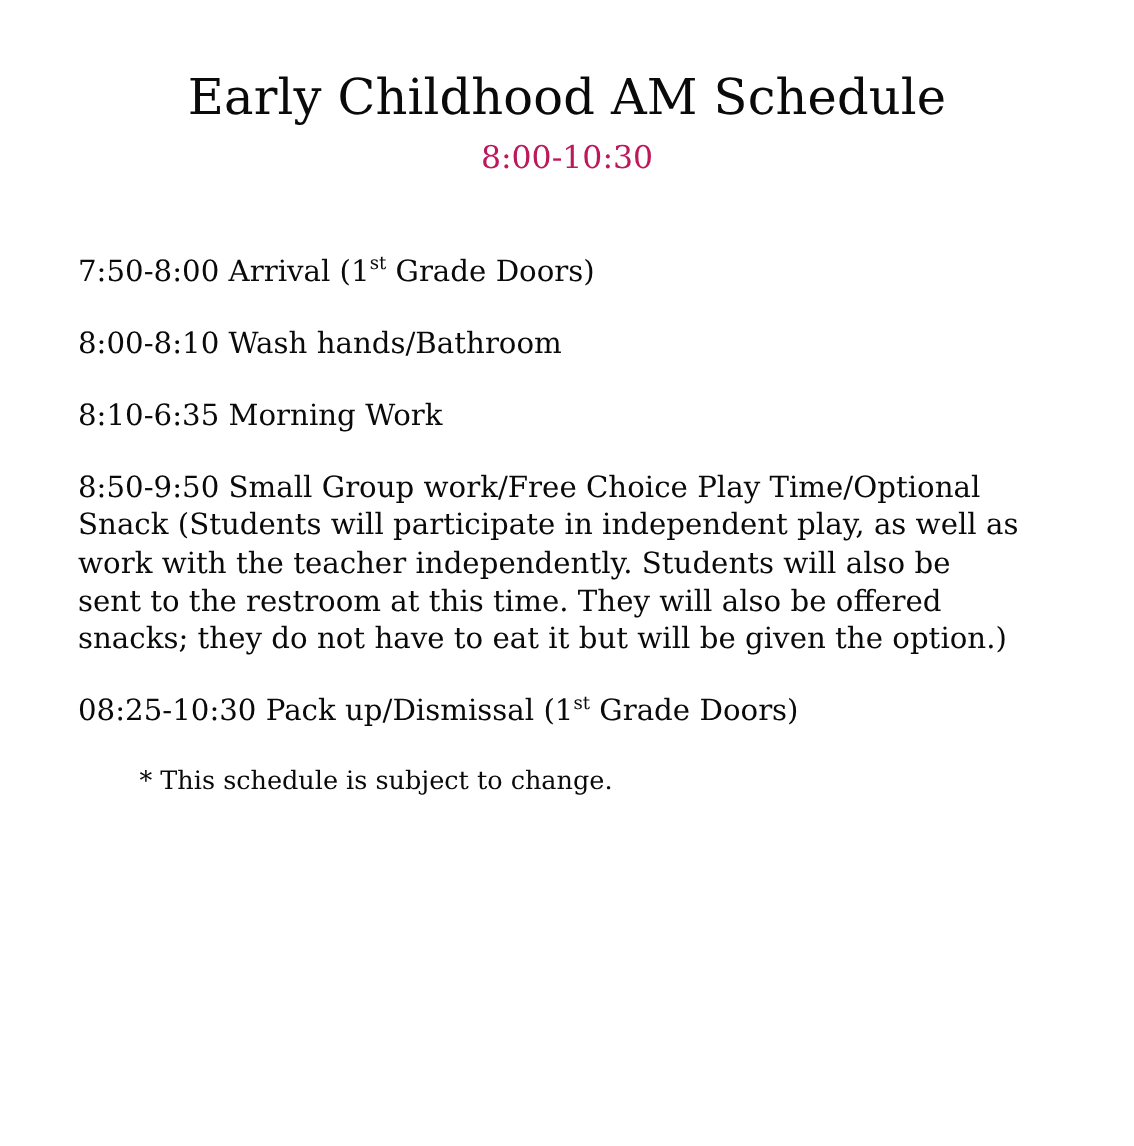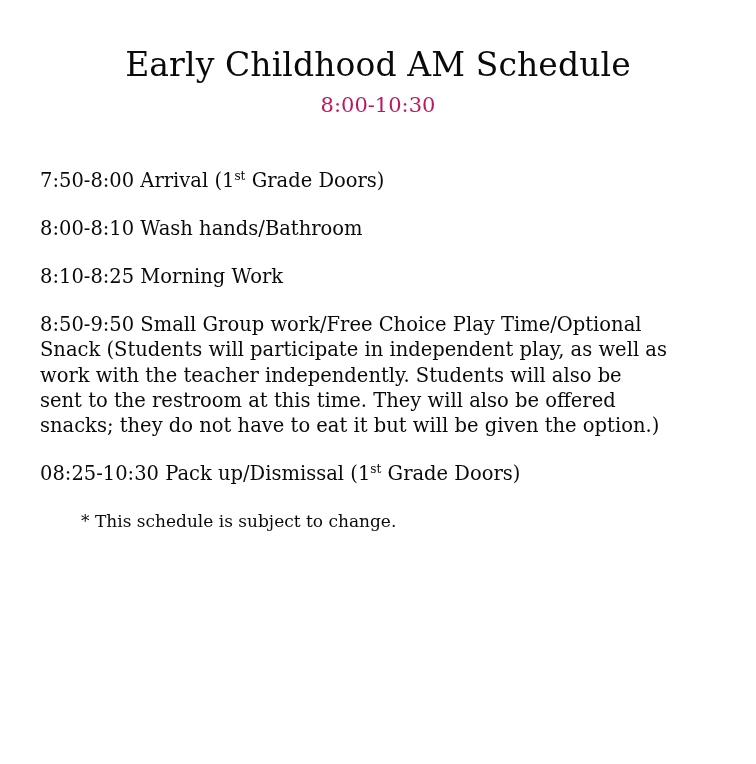--- a/index.html
+++ b/index.html
@@ -42,21 +42,21 @@
     font-weight: 400;
     line-height: 30px;
     margin: 4px 0 0 0;
     color: #be185d;
   }
   .schedule-body {
     margin: 0;
     padding: 0;
     list-style: none;
     position: absolute;
-    left: 40px;
+    left: 52px;
     top: 168px;
     width: 628px;
   }
   .schedule-entry {
     font-family: "DejaVu Serif", "Liberation Serif", serif;
     font-size: 19.5px;
     line-height: 25.4px;
     color: #0a0a0a;
     margin: 0 0 22.5px 0;
     text-align: left;
@@ -86,21 +86,21 @@
   </div>
 
   <div class="schedule-body">
 
     <p class="schedule-entry">
       <span>7:50-8:00 Arrival (1</span><sup>st</sup><span> Grade Doors)</span>
     </p>
 
     <p class="schedule-entry">8:00-8:10 Wash hands/Bathroom</p>
 
-    <p class="schedule-entry">8:10-8:25 Morning Work</p>
+    <p class="schedule-entry">8:10-6:35 Morning Work</p>
 
 
     <p class="schedule-entry">8:50-9:50 Small Group work/Free Choice Play Time/Optional Snack (Students will participate in independent play, as well as work with the teacher independently. Students will also be sent to the restroom at this time. They will also be offered snacks; they do not have to eat it but will be given the option.)</p>
 
 
     <p class="schedule-entry">
       <span>08:25-10:30 Pack up/Dismissal (1</span><sup>st</sup><span> Grade Doors)</span>
     </p>
 
     <p class="schedule-entry footnote">* This schedule is subject to change.</p>

